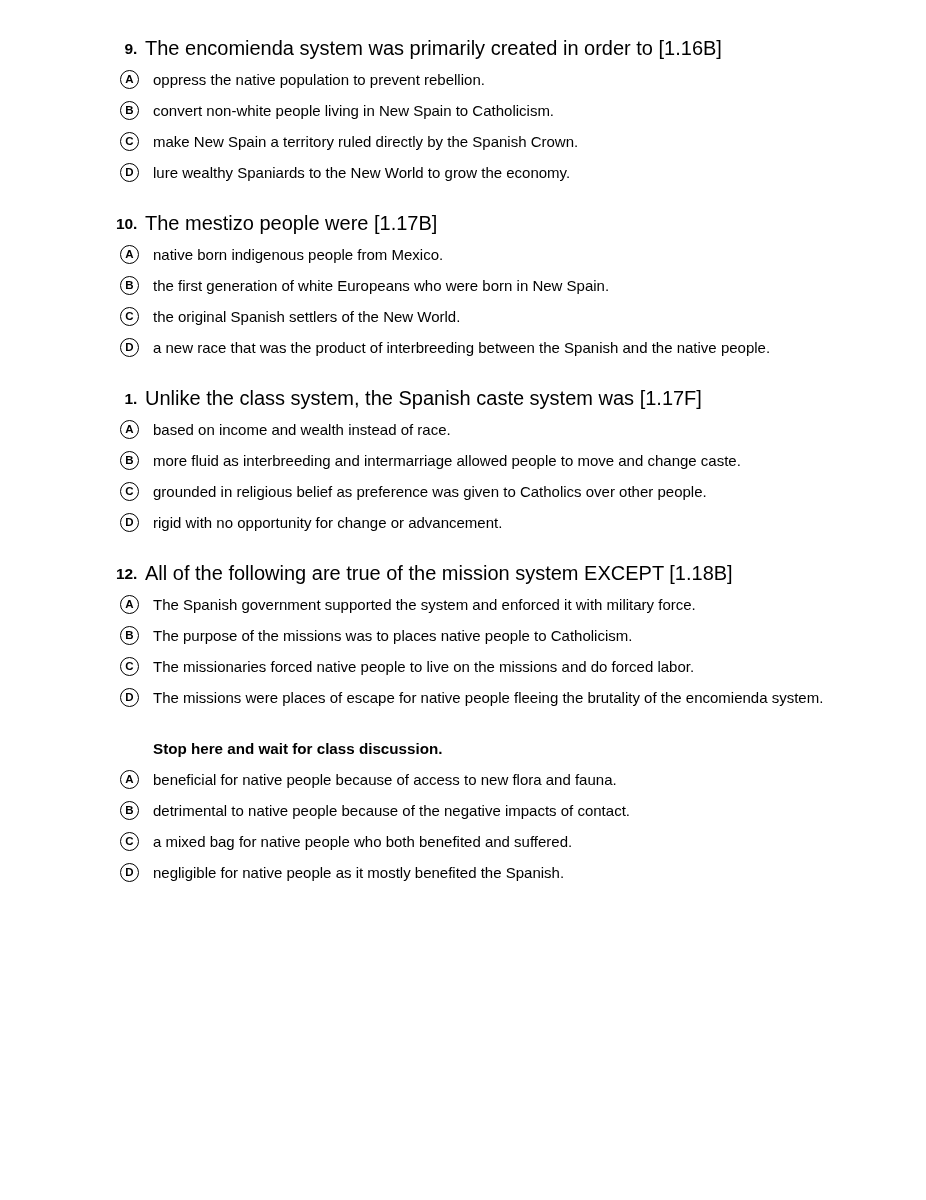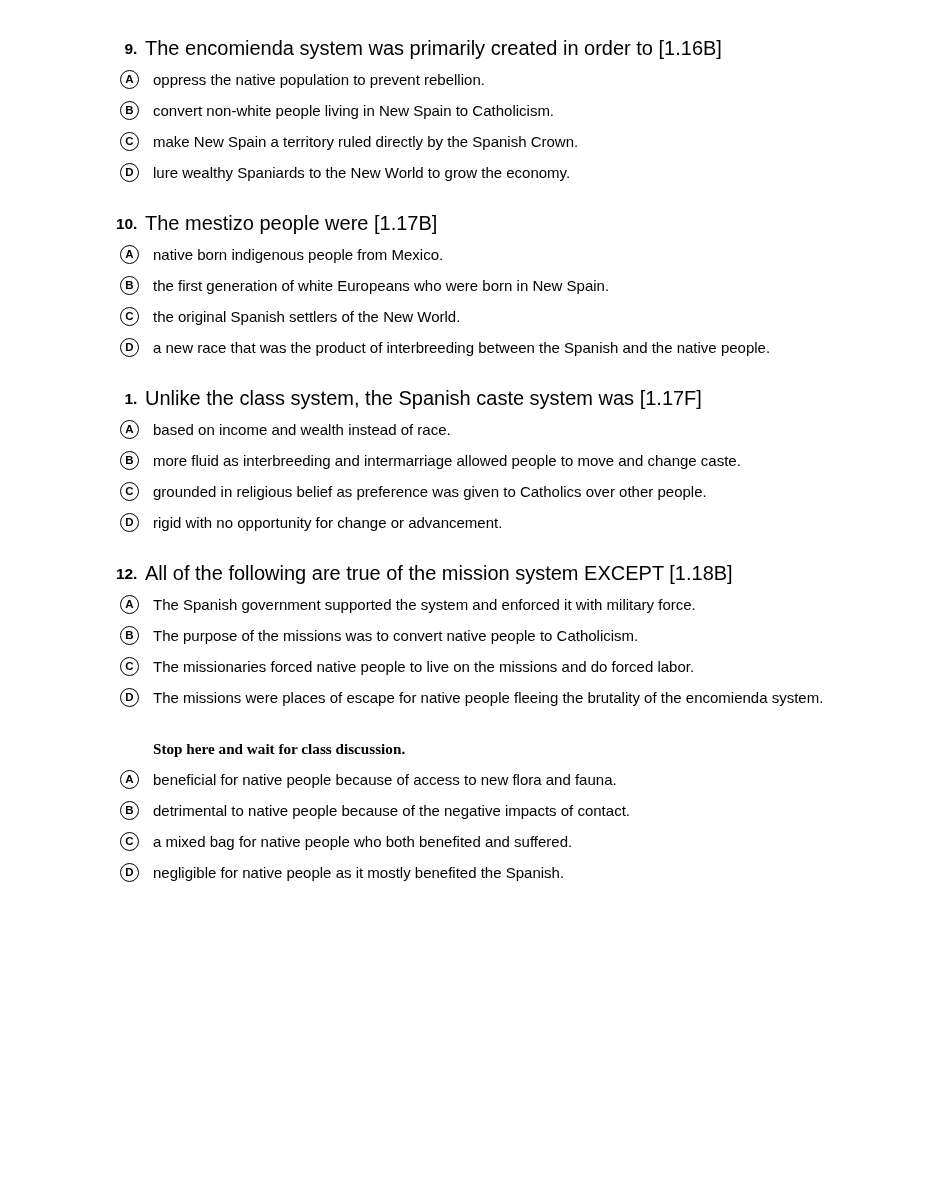--- a/index.html
+++ b/index.html
@@ -212,37 +212,37 @@
         <div class="option-row">
           <div class="option-marker">
             <div class="circle">A</div>
           </div>
           <div class="option-text">The Spanish government supported the system and enforced it with military force.</div>
         </div>
         <div class="option-row">
           <div class="option-marker">
             <div class="circle">B</div>
           </div>
-          <div class="option-text">The purpose of the missions was to convert native people to Catholicism.</div>
+          <div class="option-text">The purpose of the missions was to places native people to Catholicism.</div>
         </div>
         <div class="option-row">
           <div class="option-marker">
             <div class="circle">C</div>
           </div>
           <div class="option-text">The missionaries forced native people to live on the missions and do forced labor.</div>
         </div>
         <div class="option-row">
           <div class="option-marker">
             <div class="circle">D</div>
           </div>
           <div class="option-text">The missions were places of escape for native people fleeing the brutality of the encomienda system.</div>
         </div>
       </div>
       <div class="question-block last">
-        <div class="note-row" style="margin-bottom: 2px; font-family: Liberation Serif, serif;">
+        <div class="note-row" style="margin-bottom: 2px;">
           <div class="note-spacer"></div>
           <div class="note-text">Stop here and wait for class discussion.</div>
         </div>
         <div class="option-row">
           <div class="option-marker">
             <div class="circle">A</div>
           </div>
           <div class="option-text">beneficial for native people because of access to new flora and fauna.</div>
         </div>
         <div class="option-row">

